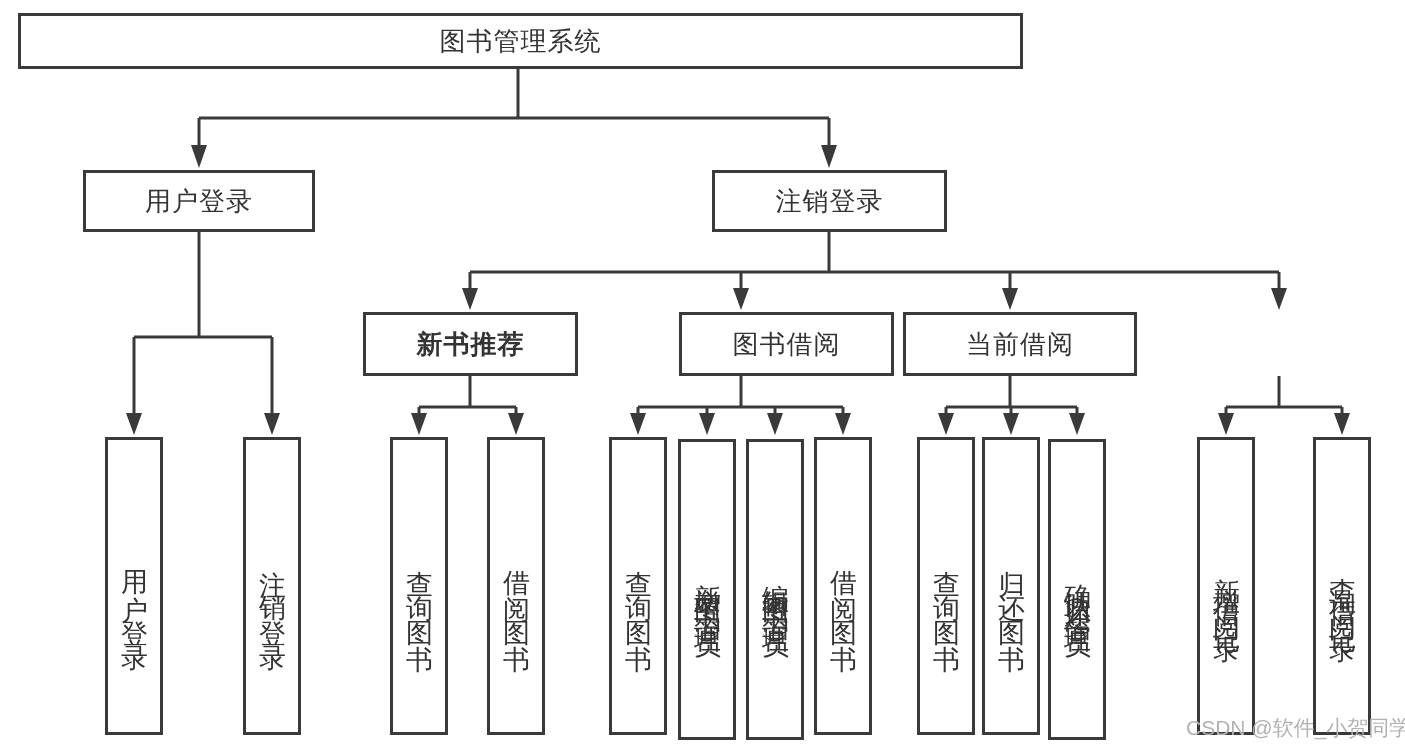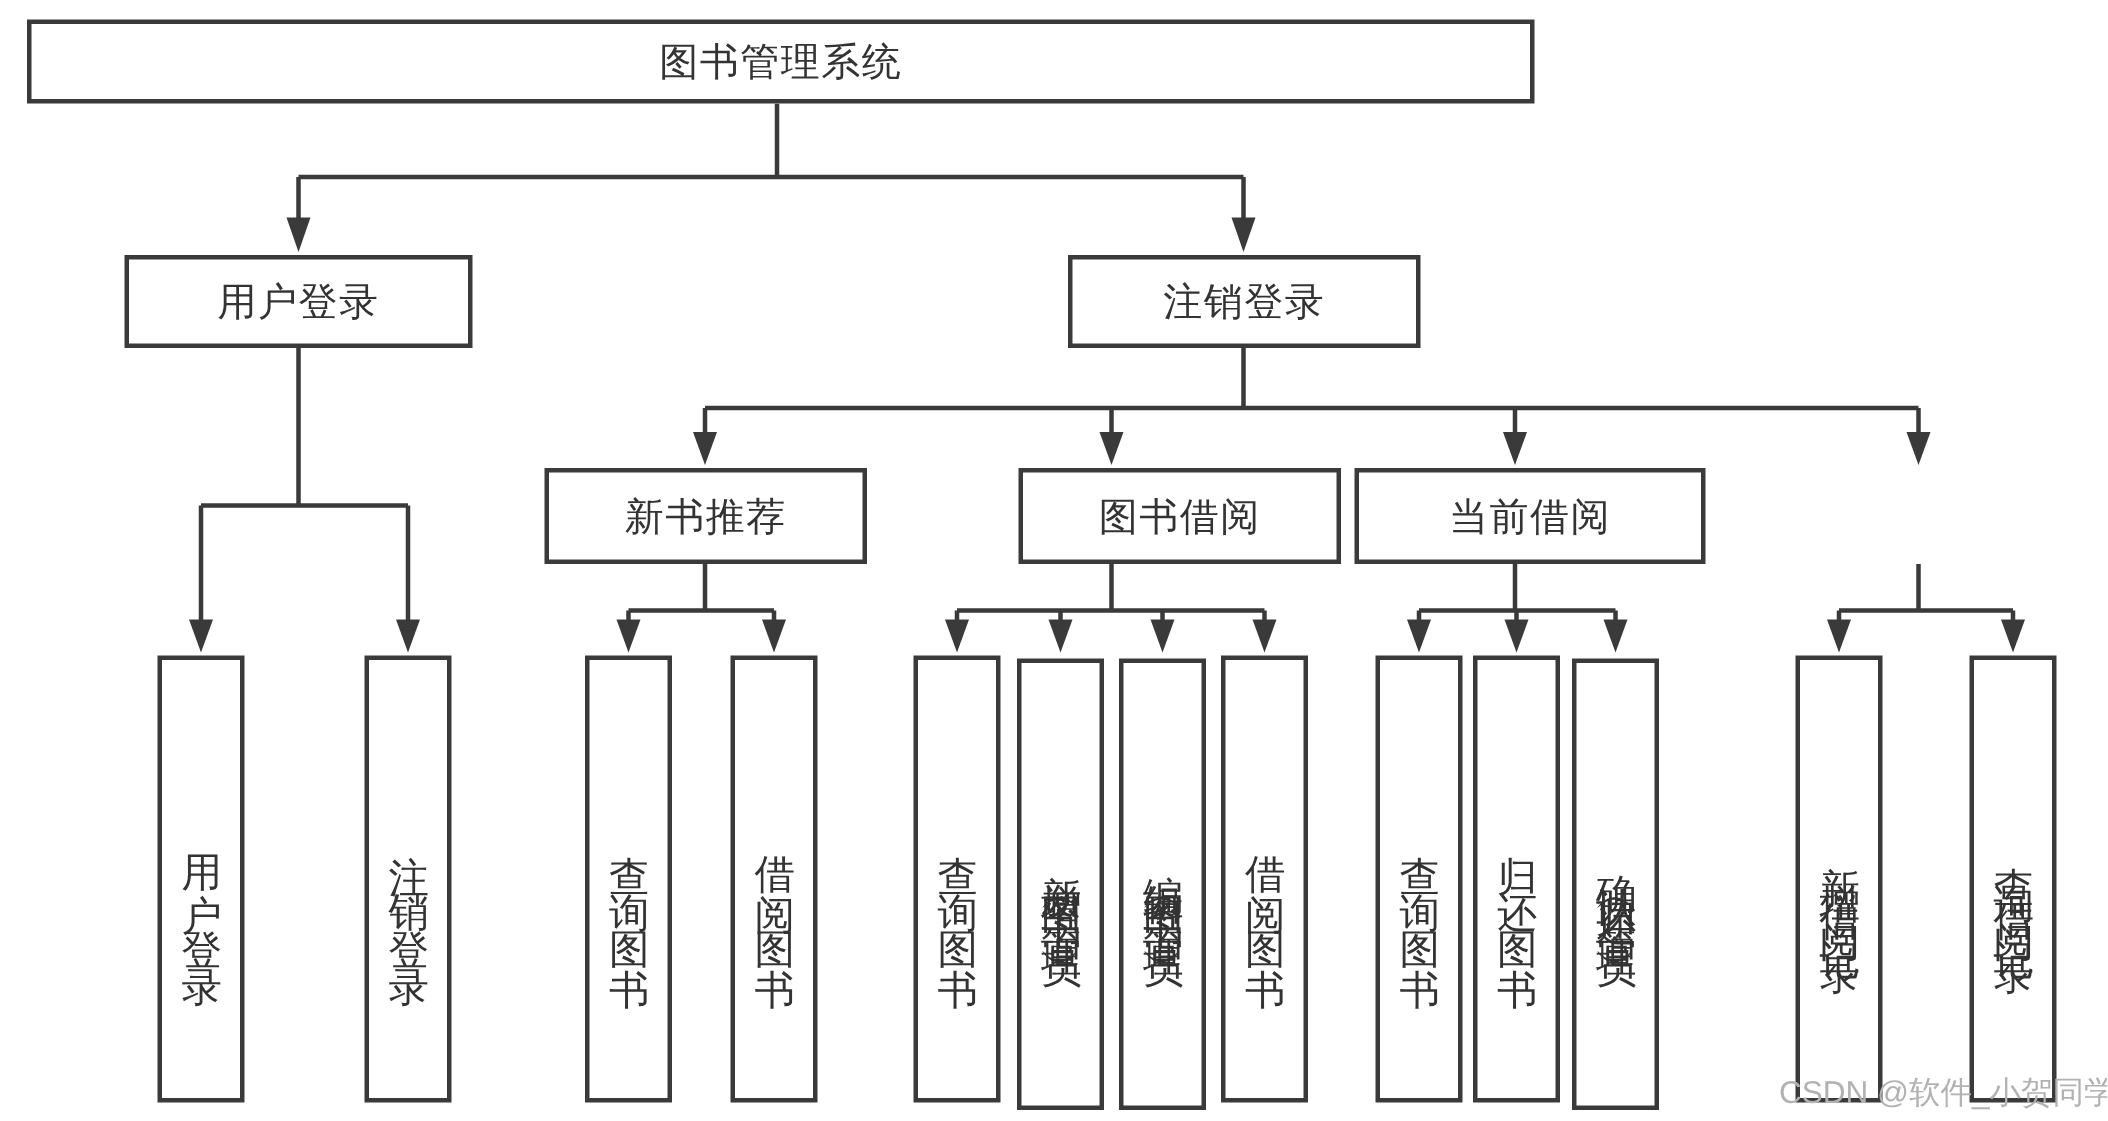--- a/index.html
+++ b/index.html
@@ -104,21 +104,21 @@
     <span>图书管理系统</span>
   </div>
 
   <div class="node h" style="left:83px; top:170px; width:232px; height:62px;">
     <span>用户登录</span>
   </div>
   <div class="node h" style="left:712px; top:170px; width:235px; height:62px;">
     <span>注销登录</span>
   </div>
 
-  <div class="node h" style="left:363px; top:312px; width:215px; height:64px;">
+  <div class="node h" style="left:363px; top:312px; width:215px; height:64px;font-weight:bold;">
     <span>新书推荐</span>
   </div>
   <div class="node h" style="left:634px; top:312px; width:215px; height:64px;margin-left:45px;">
     <span>图书借阅</span>
   </div>
   <div class="node h" style="left:903px; top:312px; width:234px; height:64px;">
     <span>当前借阅</span>
   </div>
 
   <div class="node v" style="left:105px; top:437px; width:58px; height:298px;">

